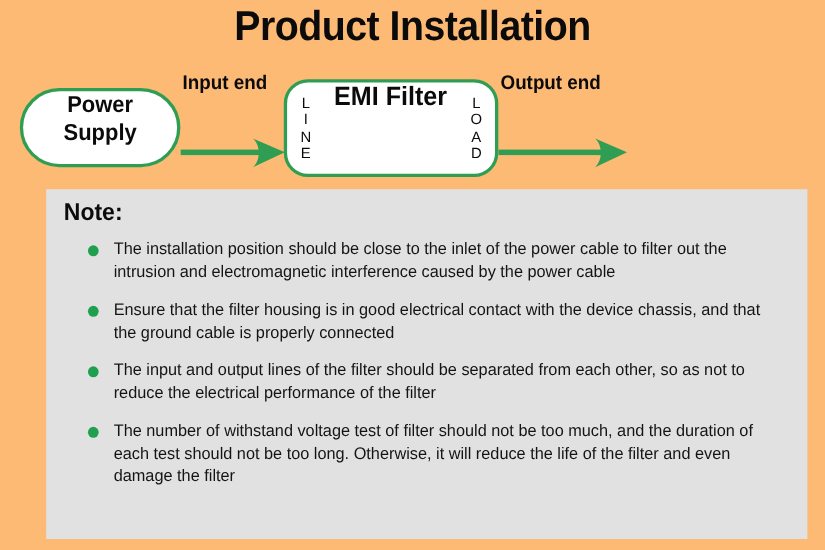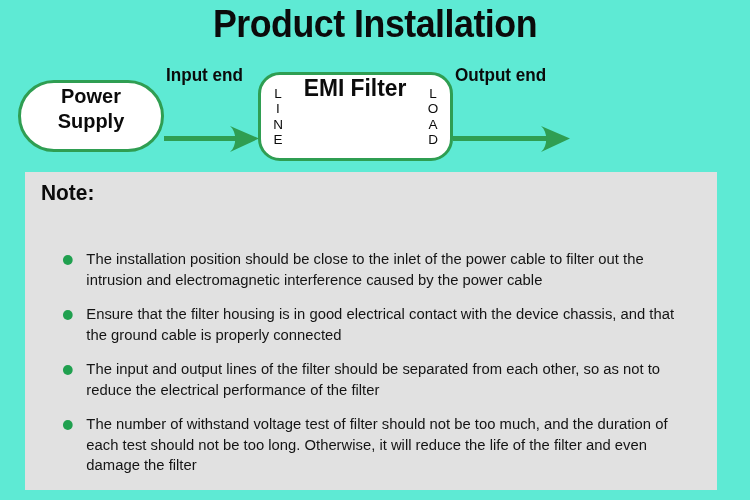--- a/index.html
+++ b/index.html
@@ -11,21 +11,21 @@
     width: 750px;
     height: 500px;
     overflow: hidden;
     font-family: "Liberation Sans", sans-serif;
     -webkit-font-smoothing: antialiased;
   }
   #page {
     position: relative;
     width: 750px;
     height: 500px;
-    background: #5eead4;
+    background: #fdba74;
   }
 
   
   .title {
     position: absolute;
     left: 0;
     top: 2px;
     width: 750px;
     text-align: center;
     font-family: "Liberation Sans", sans-serif;
@@ -139,21 +139,21 @@
     white-space: nowrap;
     transform: scaleX(0.95);
     transform-origin: 0 50%;
   }
   .edge-label-in  { left: 166px; top: 10px; }
   .edge-label-out { left: 455px; top: 10px; }
 
   
   .note-panel {
     position: absolute;
-    left: 25px;
+    left: 42px;
     top: 172px;
     width: 692px;
     height: 318px;
     background: #e1e1e1;
     box-sizing: border-box;
   }
 
   .note-heading {
     position: absolute;
     left: 16px;
@@ -165,21 +165,20 @@
     color: #0b0b0b;
     transform: scaleX(0.95);
     transform-origin: 0 50%;
   }
 
   .note-list {
     position: absolute;
     left: 36px;
     top: 45px;
     right: 18px;
-    margin-top: 32px;
   }
 
   .note-item {
     position: relative;
     padding-left: 26px;
     margin-bottom: 14px;
     font-family: "Liberation Sans", sans-serif;
     font-size: 15.2px;
     line-height: 20.5px;
     color: #141414;

